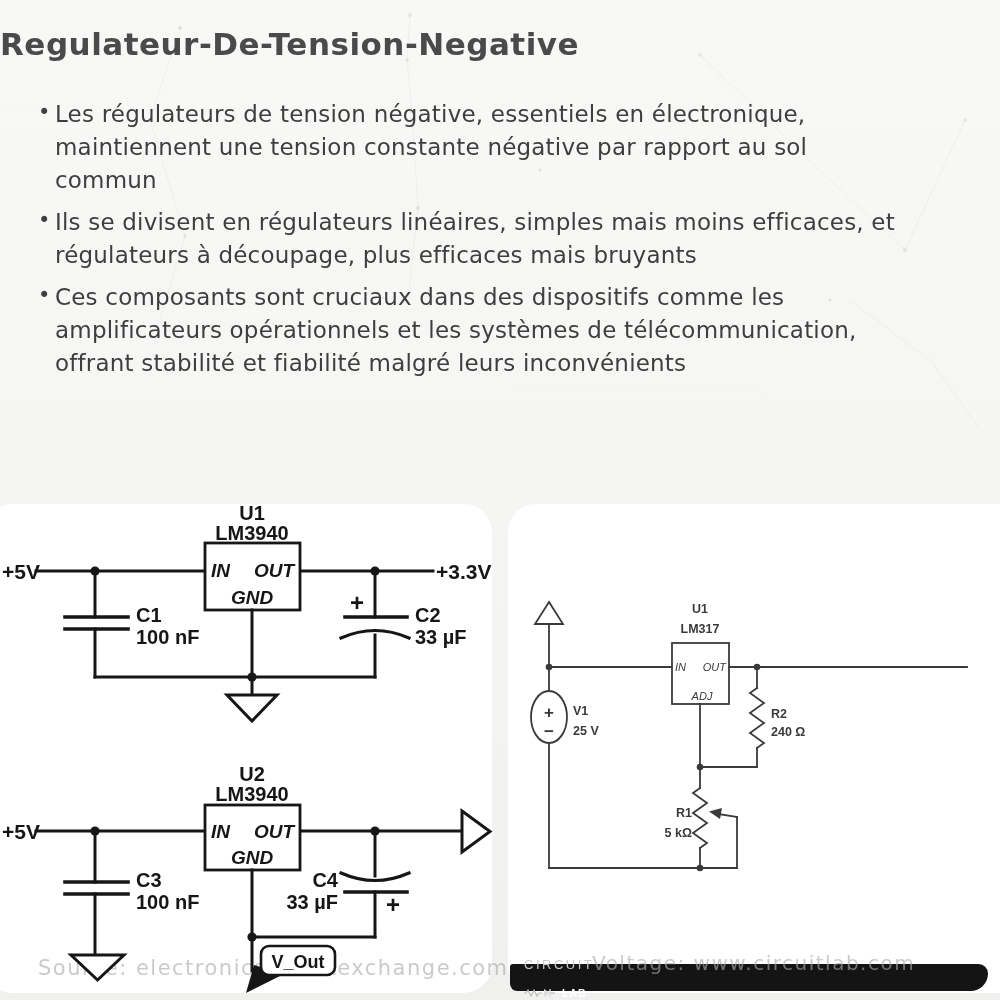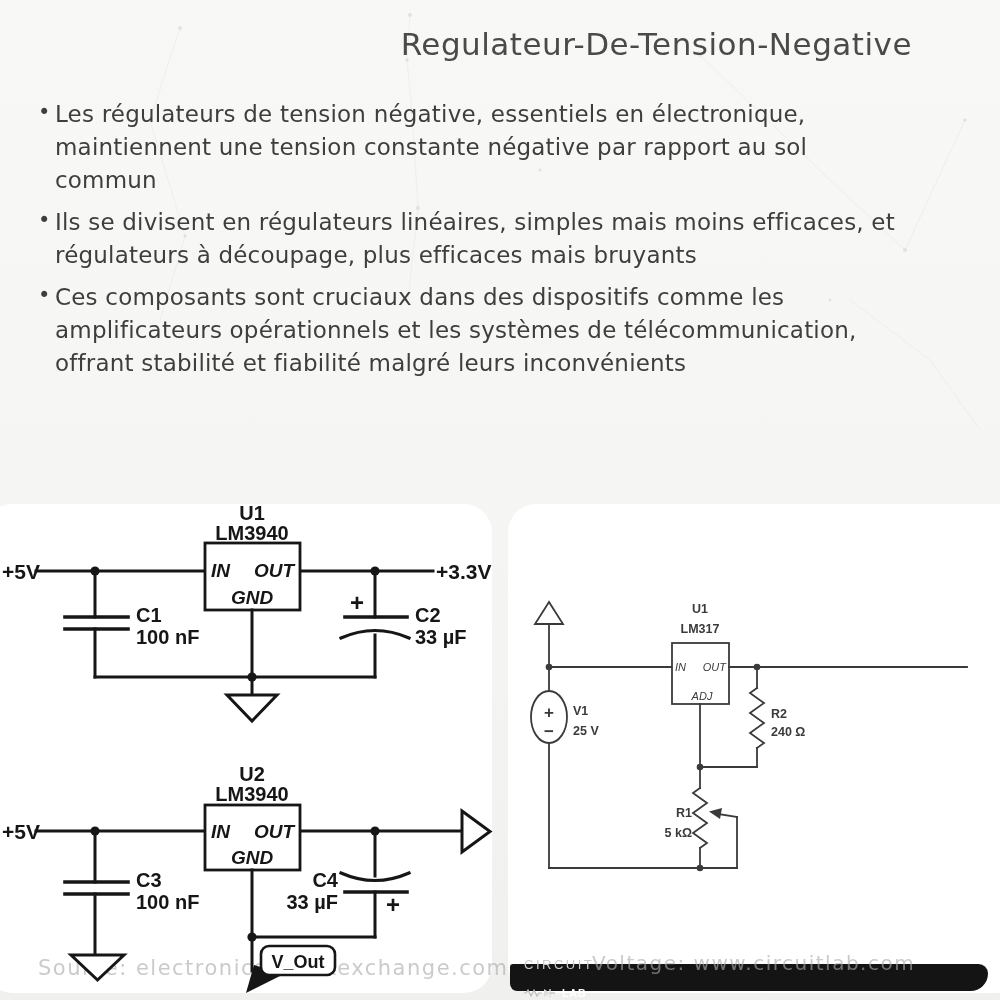--- a/index.html
+++ b/index.html
@@ -4,22 +4,22 @@
 <style>
   html,body{margin:0;padding:0;}
   body{
     width:1000px;height:1000px;position:relative;overflow:hidden;
     background:linear-gradient(180deg,#f8f8f7 0%,#f5f5f4 55%,#f0f0ef 100%);
     font-family:"DejaVu Sans",sans-serif;
   }
   .bg-decor{position:absolute;left:0;top:0;pointer-events:none;}
   
   .page-title{
-    position:absolute;left:0;top:26px;width:912px;text-align:right;
-    font-size:31px;font-weight:400;color:#4a4a4a;letter-spacing:.5px;
+    position:absolute;left:0;top:26px;width:912px;text-align:left;
+    font-size:31px;font-weight:700;color:#4a4a4a;letter-spacing:.5px;
   }
   .bullets{position:absolute;left:38px;top:98px;width:900px;}
   .bullet-item{display:flex;margin-bottom:9px;color:#3e3e3e;}
   .bullet-item .dot{flex:none;width:17px;font-size:21px;line-height:28px;color:#3e3e3e;}
   .bullet-item .btext{max-width:852px;font-size:23px;line-height:33px;letter-spacing:.2px;}
   
   .panel{position:absolute;background:#ffffff;border-radius:28px;}
   .panel-left{left:-16px;top:504px;width:508px;height:489px;}
   .panel-right{left:508px;top:504px;width:516px;height:489px;}
   .schem{position:absolute;}

